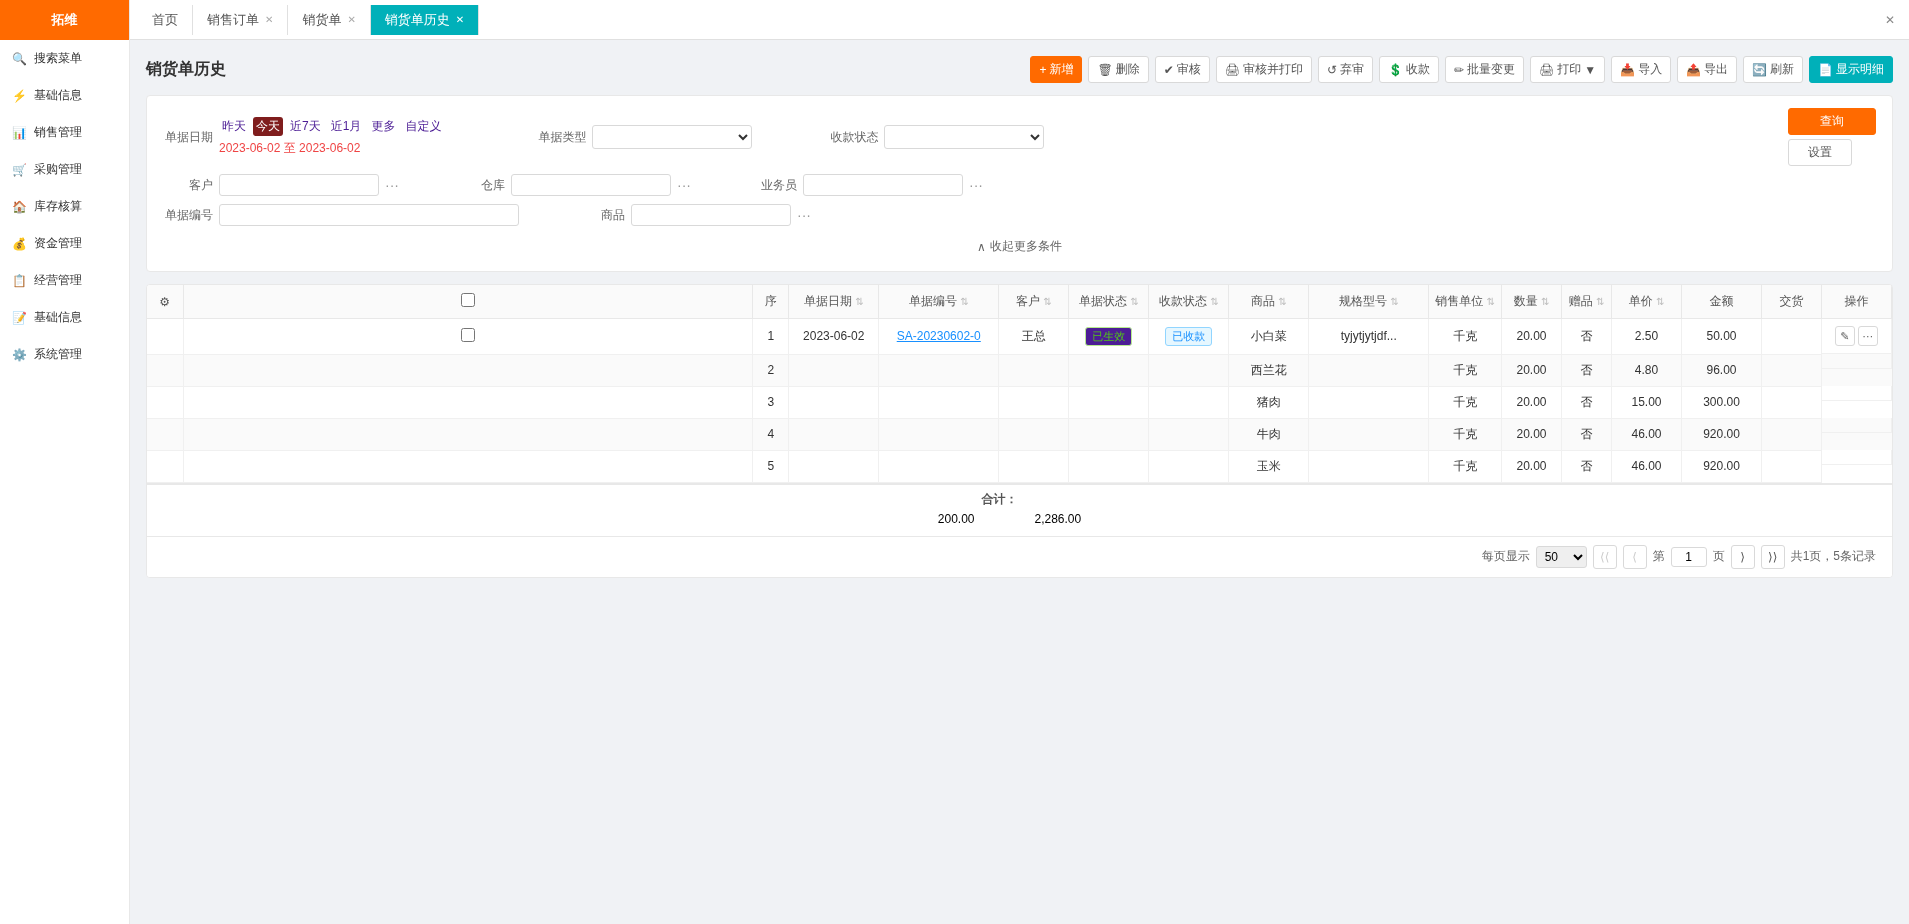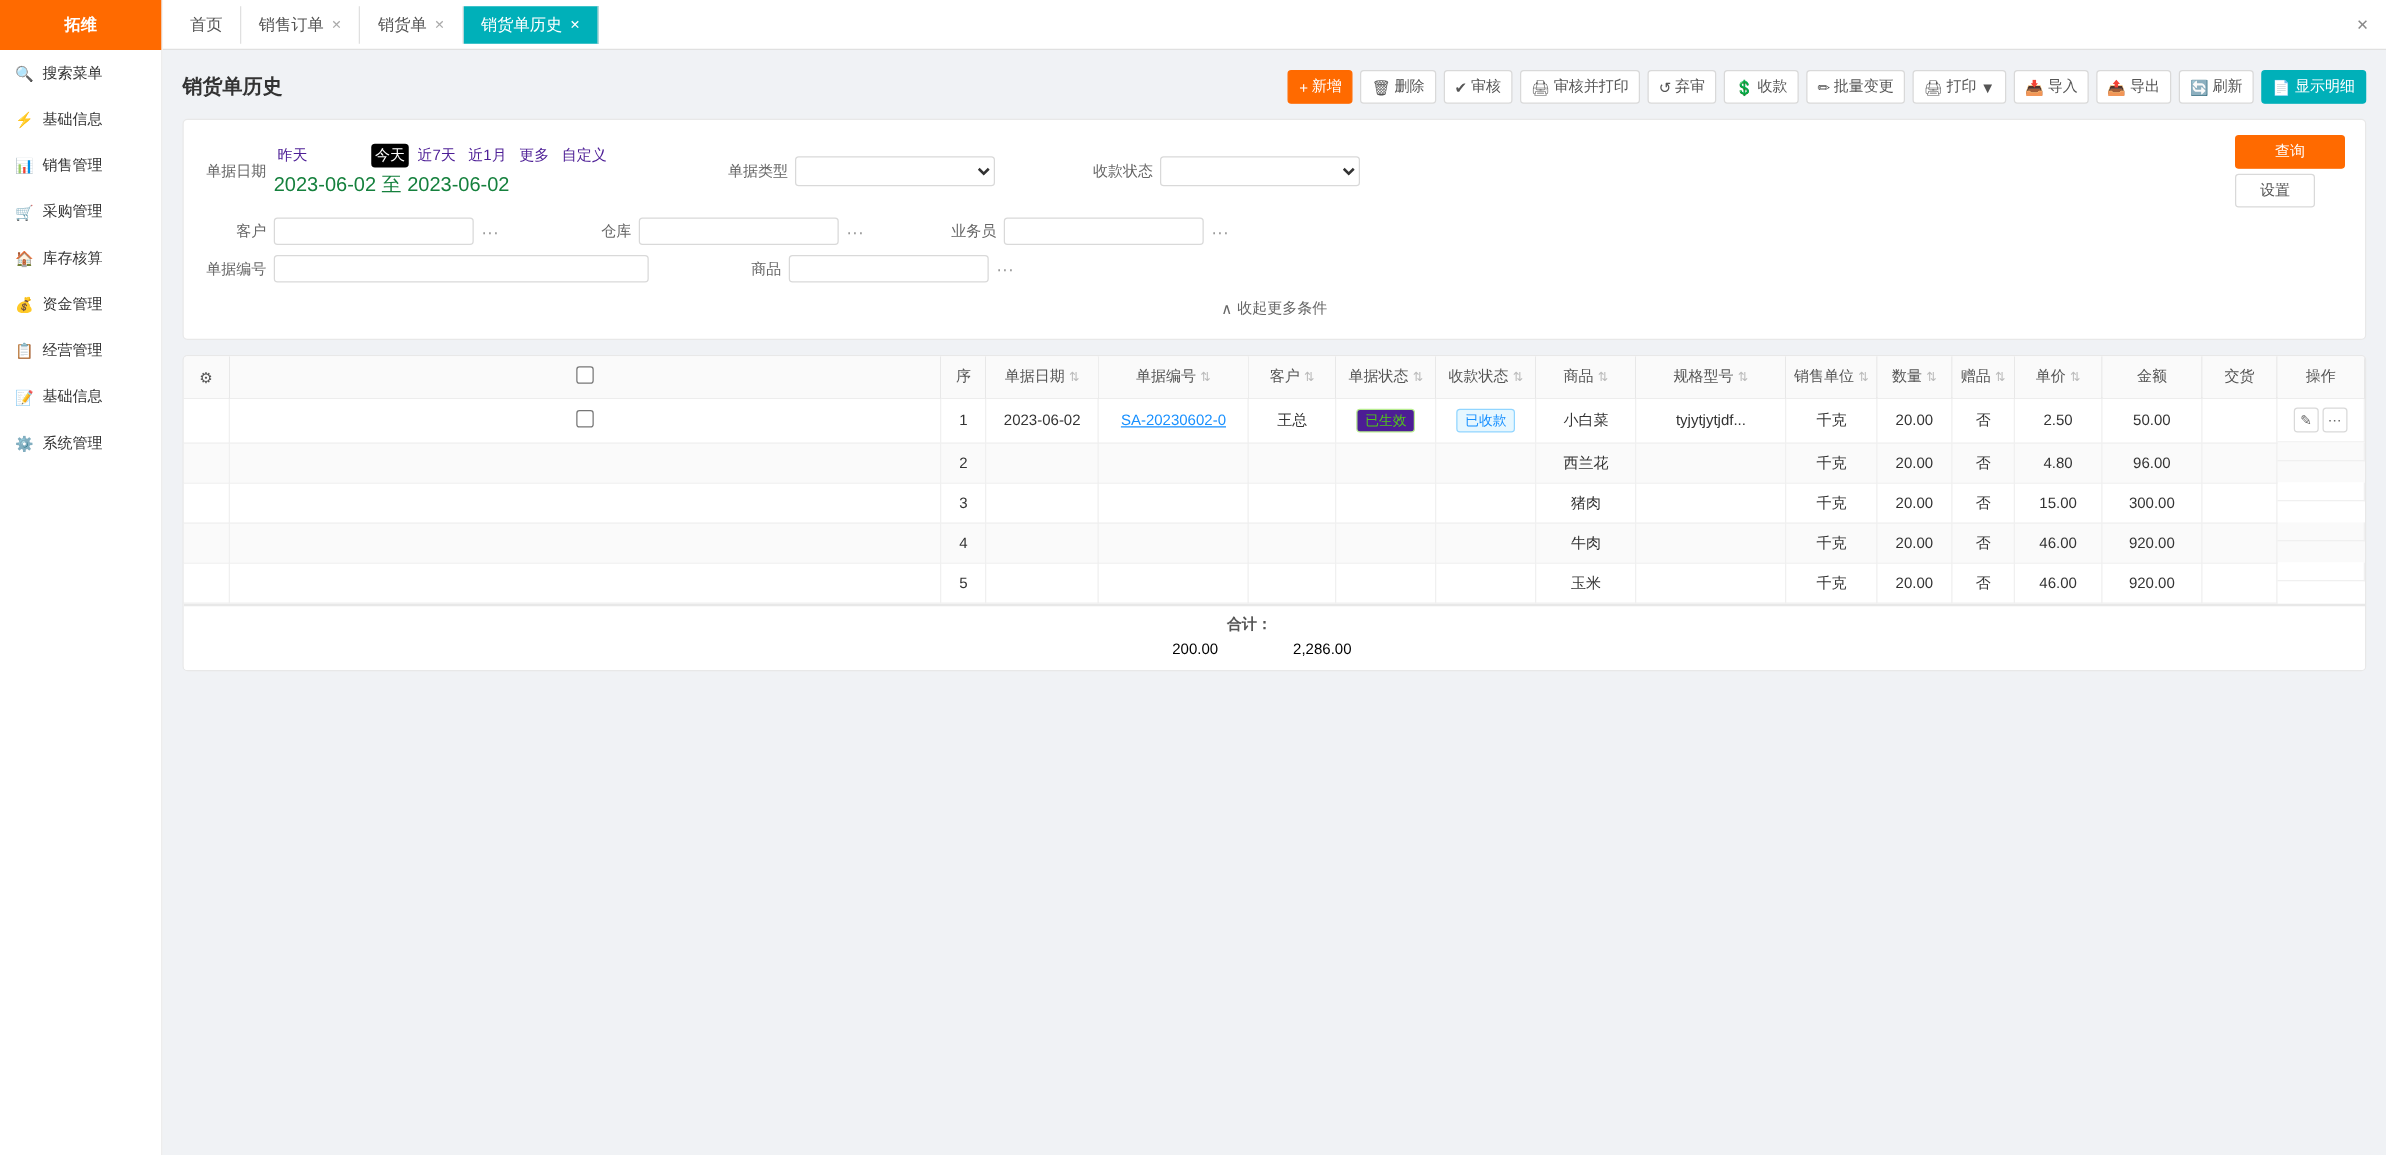--- a/index.html
+++ b/index.html
@@ -34,24 +34,24 @@
     .btn-orange { background: #ff6a00; color: #fff; border-color: #ff6a00; }
     .btn-teal { background: #00b0b9; color: #fff; border-color: #00b0b9; }
 
     
     .filter-panel { background: #fff; border: 1px solid #e8e8e8; border-radius: 4px; padding: 12px 16px; margin-bottom: 12px; }
     .filter-row { display: flex; align-items: center; gap: 16px; margin-bottom: 8px; flex-wrap: wrap; }
     .filter-item { display: flex; align-items: center; gap: 6px; }
     .filter-label { color: #666; white-space: nowrap; min-width: 50px; text-align: right; font-size: 12px; }
     .filter-input { border: 1px solid #d9d9d9; border-radius: 3px; padding: 3px 6px; font-size: 12px; color: #333; background: #fff; min-width: 120px; }
     .filter-select { border: 1px solid #d9d9d9; border-radius: 3px; padding: 3px 6px; font-size: 12px; color: #333; background: #fff; min-width: 160px; }
-    .date-range { font-size: 16px; color: #15803d; }
+    .date-range { font-size: 12px; color: #ef4444; }
     .date-shortcuts { display: flex; gap: 4px; font-size: 12px; }
     .date-shortcut { color: #4c1d95; cursor: pointer; padding: 1px 3px; }
-    .date-shortcut.active { background: #000000; color: #fff; border-radius: 3px; margin-left: 44px; }
+    .date-shortcut.active { background: #7f1d1d; color: #fff; border-radius: 3px; }
     .filter-ellipsis { color: #999; cursor: pointer; font-size: 14px; }
     .collapse-btn { display: flex; align-items: center; justify-content: center; gap: 4px; color: #666; cursor: pointer; font-size: 12px; padding: 4px; }
 
     
     .table-container { background: #fff; border: 1px solid #e8e8e8; border-radius: 4px; overflow: auto; }
     .data-table { width: 100%; border-collapse: collapse; font-size: 12px; }
     .data-table th { background: #fafafa; border-bottom: 1px solid #e8e8e8; border-right: 1px solid #e8e8e8; padding: 8px 6px; text-align: center; color: #555; font-weight: normal; white-space: nowrap; position: sticky; top: 0; }
     .data-table td { border-bottom: 1px solid #f0f0f0; border-right: 1px solid #f0f0f0; padding: 7px 6px; text-align: center; color: #333; }
     .sort-icon { color: #bbb; font-size: 10px; }
     .badge { display: inline-block; padding: 1px 6px; border-radius: 3px; font-size: 11px; }
@@ -457,16 +457,32 @@
         <div class="summary-row">
           <span class="summary-label">合计：</span>
           <div style="flex:1;display:flex;justify-content:space-between;padding:0 6px;">
             <span style="text-align:center;padding:4px 20px;">200.00</span>
             <span style="text-align:center;padding:4px 40px;">2,286.00</span>
             <span style="flex:1;"></span>
           </div>
         </div>
       </div>
 
+      <div class="pagination">
+        <span class="pagination-label">每页显示</span>
+        <select class="pagination-select">
+          <option value="50" selected="">50</option>
+          <option value="20">20</option>
+          <option value="100">100</option>
+        </select>
+        <button class="pagination-btn disabled">⟨⟨</button>
+        <button class="pagination-btn disabled">⟨</button>
+        <span class="pagination-label">第</span>
+        <input class="pagination-input" value="1" style="">
+        <span class="pagination-label">页</span>
+        <button class="pagination-btn">⟩</button>
+        <button class="pagination-btn">⟩⟩</button>
+        <span class="total-info">共1页，5条记录</span>
+      </div>
     </div>
 
   </div>
 </div>
 
 </body></html>

